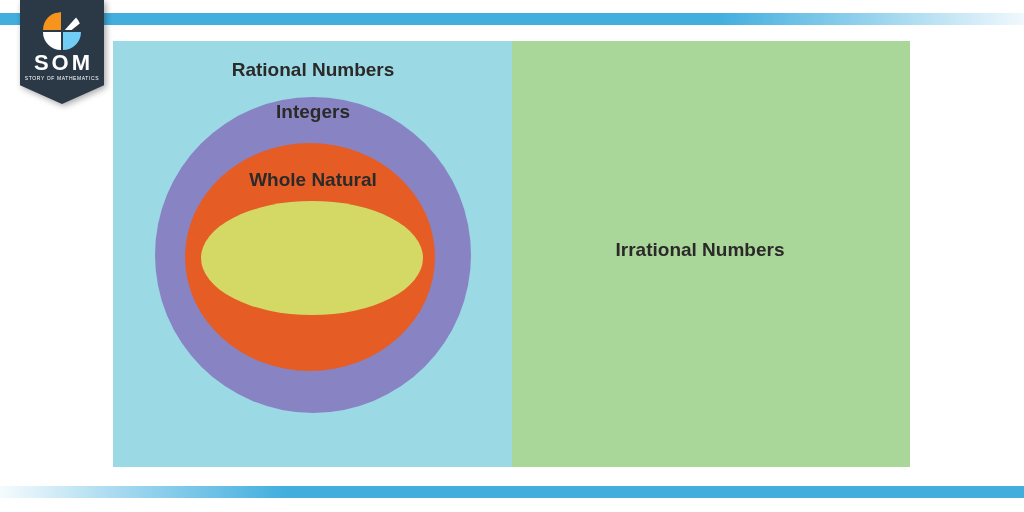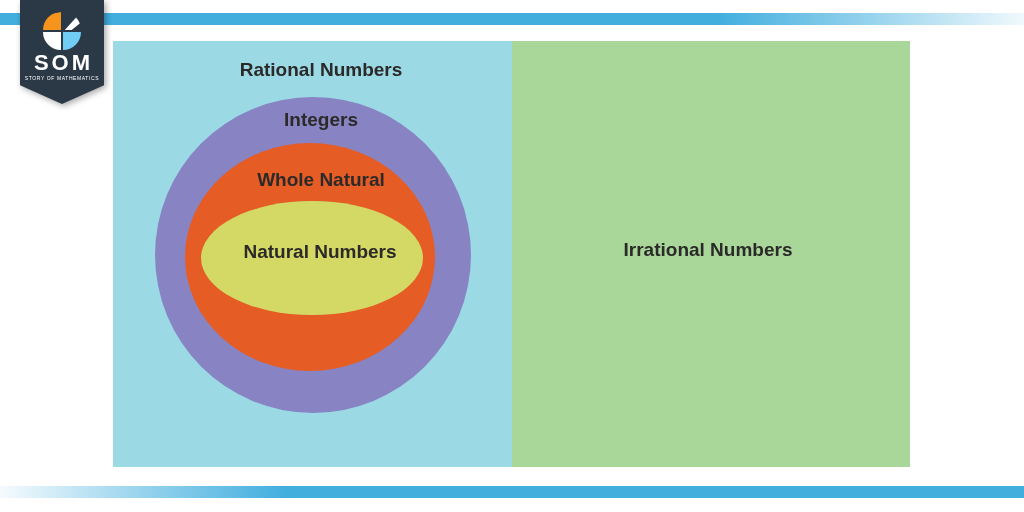--- a/index.html
+++ b/index.html
@@ -125,24 +125,23 @@
 
   
   .set-label {
     position: absolute;
     transform: translateX(-50%);
     color: #2b2a29;
     font-size: 19px;
     font-weight: 600;
     line-height: 24px;
     white-space: nowrap;
-    margin-left: 8px;
   }
   .lbl-rational   { left: 313px; top: 58px;  }
-  .lbl-integers   { left: 313px; top: 108px; }
+  .lbl-integers   { left: 313px; top: 100px; }
   .lbl-whole      { left: 313px; top: 168px; }
   .lbl-natural    { left: 312px; top: 240px; }
   .lbl-irrational { left: 700px; top: 238px; }
 </style>
 </head>
 <body>
 
 <div class="stage">
 
   <div class="stripe-top"></div>
@@ -164,16 +163,15 @@
   <div class="panel-left"></div>
   <div class="ring ring-integers"></div>
   <div class="ring ring-whole"></div>
   <div class="ring ring-natural"></div>
 
   <div class="panel-right"></div>
 
   <div class="set-label lbl-rational">Rational Numbers</div>
   <div class="set-label lbl-integers">Integers</div>
   <div class="set-label lbl-whole">Whole Natural</div>
-  <div class="set-label lbl-natural">Natural Numbers</div>
   <div class="set-label lbl-irrational">Irrational Numbers</div>
 
 </div>
 
 </body></html>

